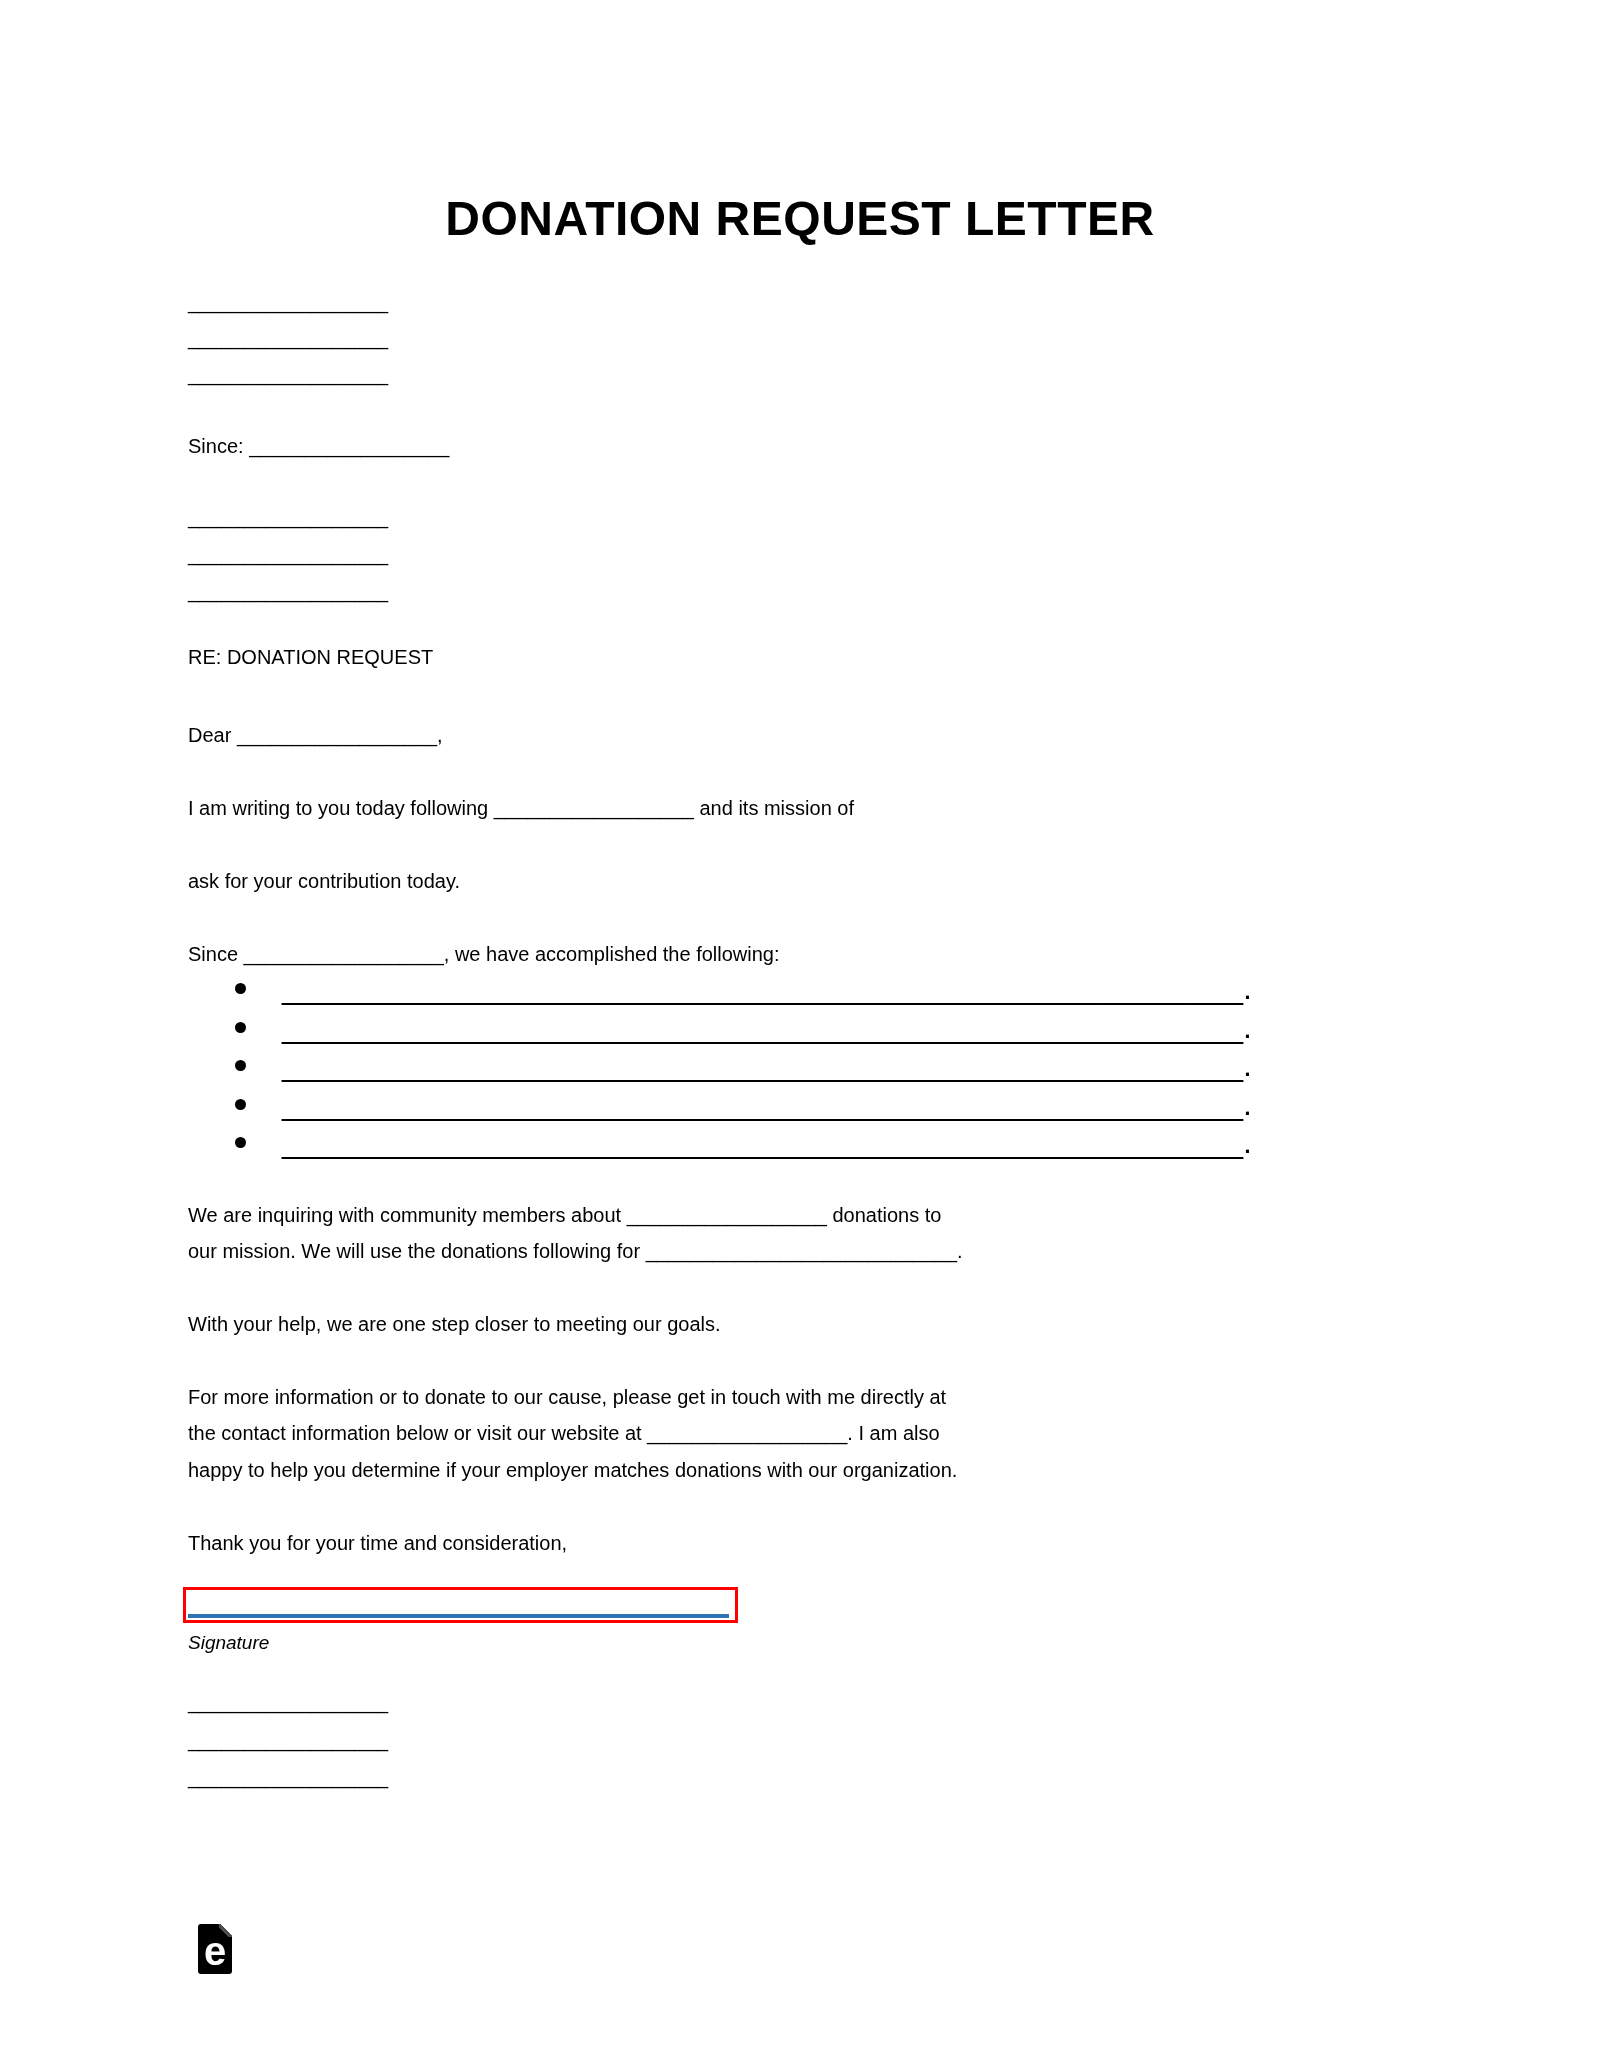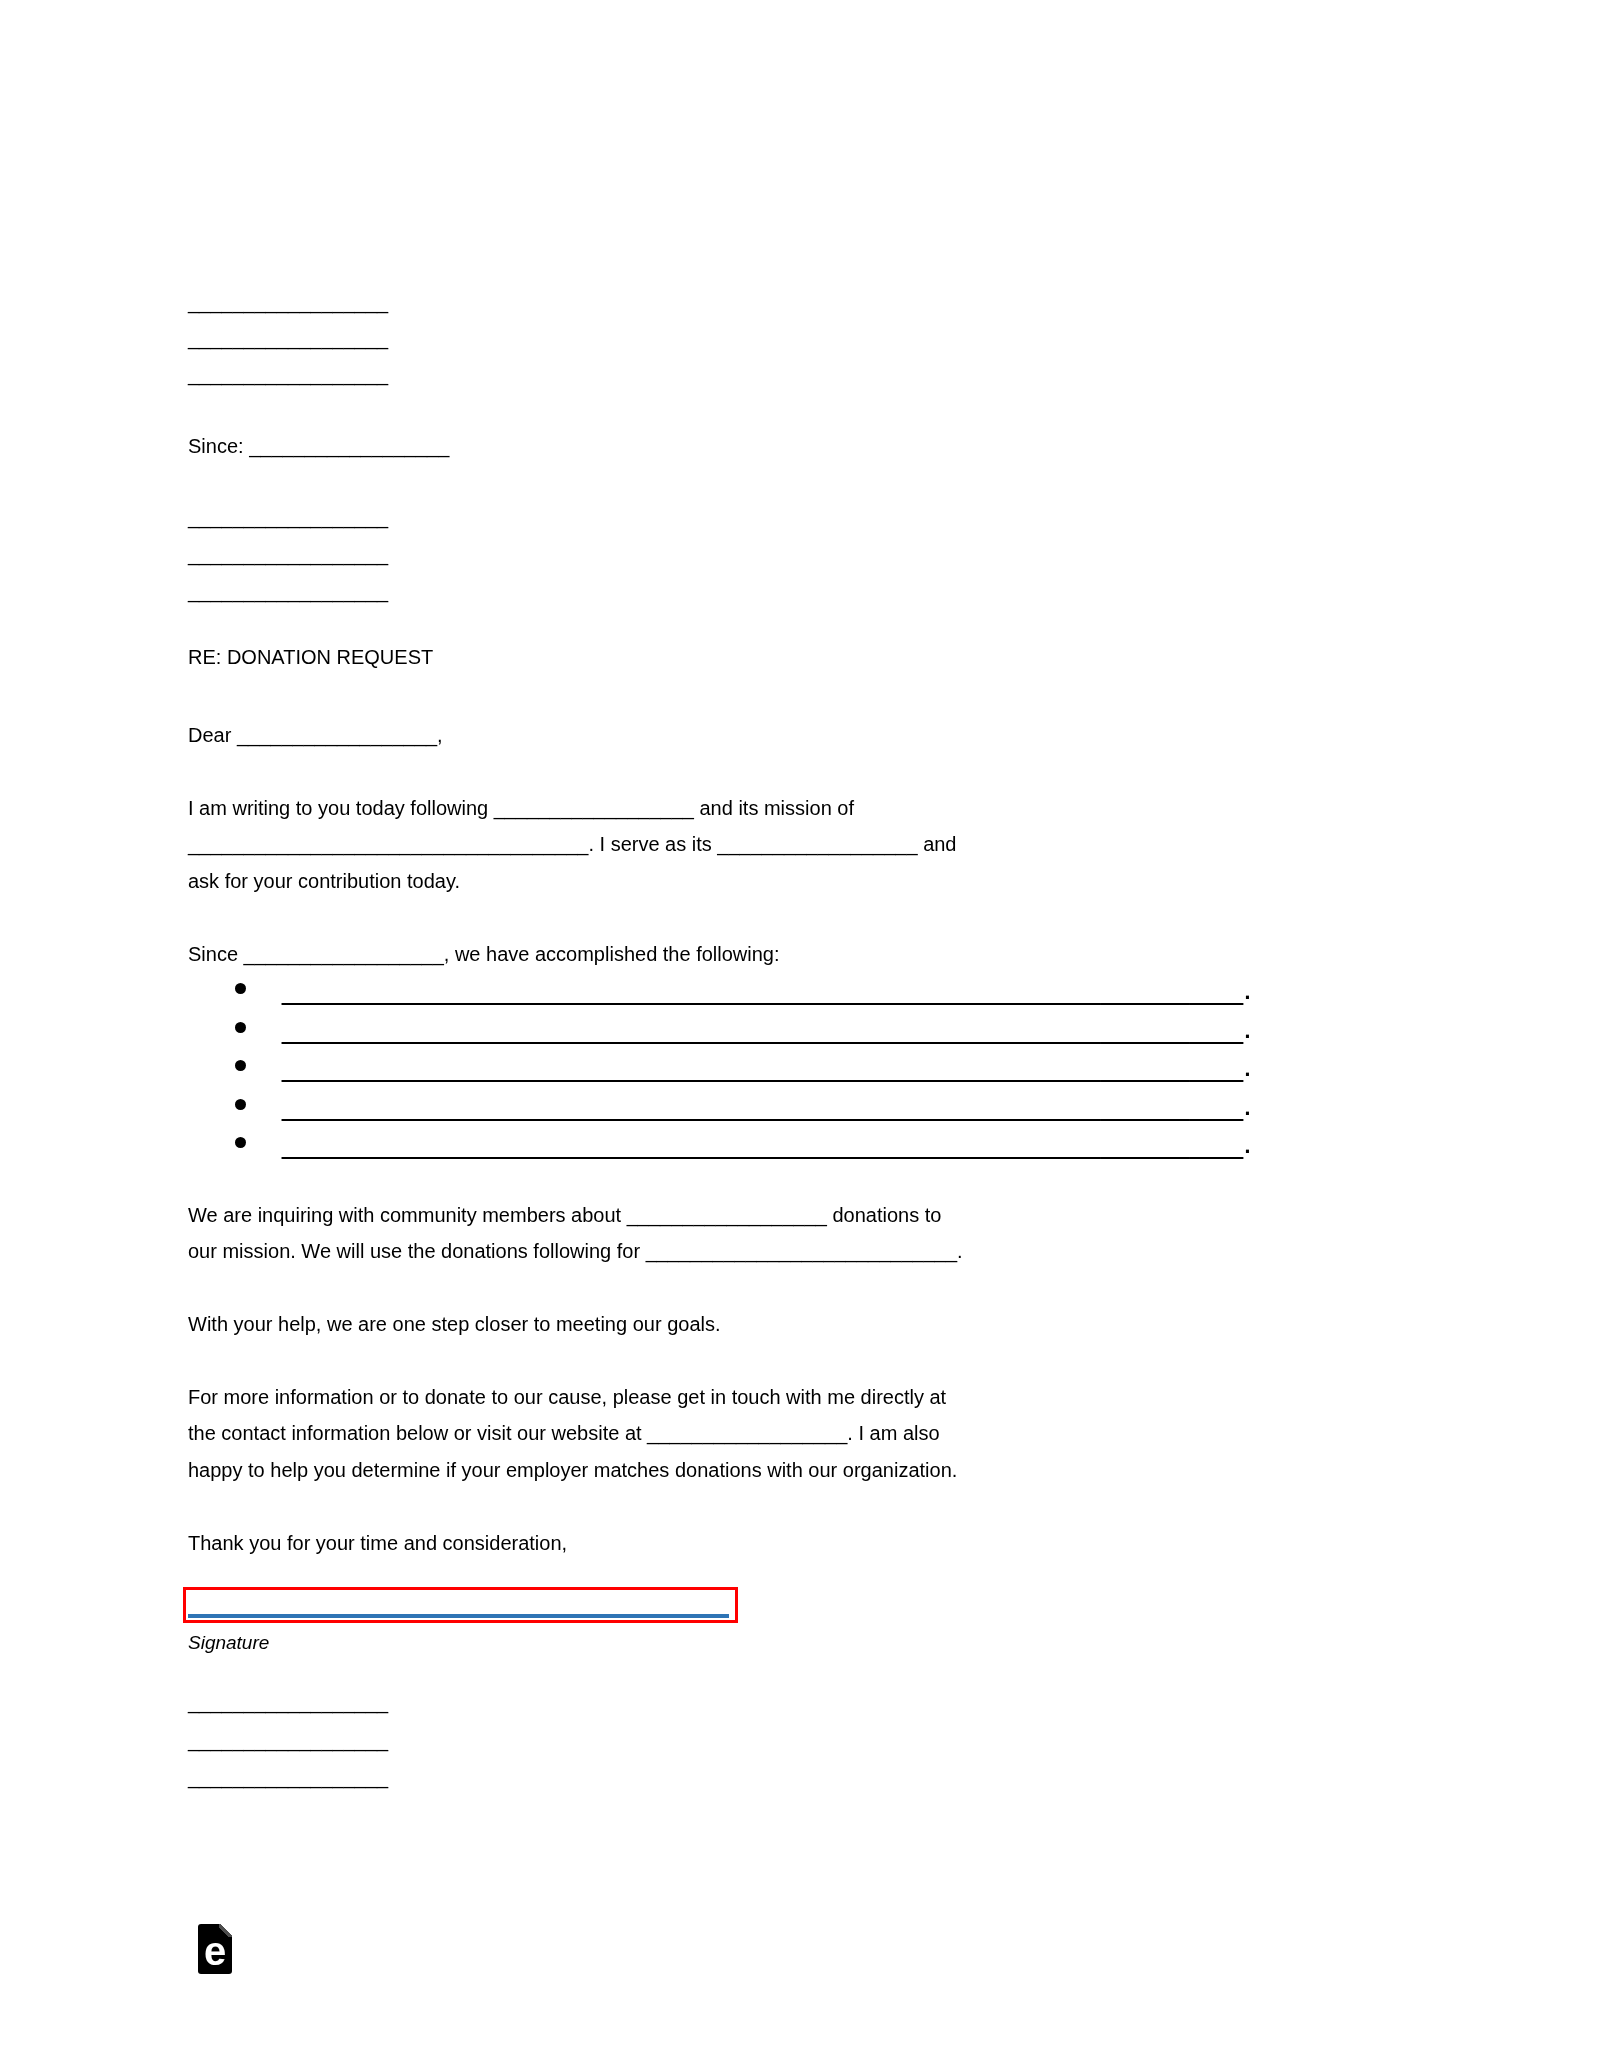--- a/index.html
+++ b/index.html
@@ -93,37 +93,37 @@
     font-size:40px;
     line-height:42px;
     font-weight:bold;
   }
 </style>
 </head>
 <body>
 
 <div class="page">
 
+  <div class="doc-title">DONATION REQUEST LETTER</div>
 
   <div class="line" style="top:284px">__________________</div>
   <div class="line" style="top:320px">__________________</div>
   <div class="line" style="top:356px">__________________</div>
 
   <div class="line" style="top:428px">Since: __________________</div>
 
   <div class="line" style="top:499px">__________________</div>
   <div class="line" style="top:536px">__________________</div>
   <div class="line" style="top:573px">__________________</div>
 
   <div class="line bold" style="top:639px">RE: DONATION REQUEST</div>
 
   <div class="line" style="top:717px">Dear __________________,</div>
 
   <div class="line" style="top:790px">I am writing to you today following __________________ and its mission of</div>
-  <div class="line" style="top:826px">____________________________________. I serve as its __________________ and</div>
   <div class="line" style="top:863px">ask for your contribution today.</div>
 
   <div class="line" style="top:936px">Since __________________, we have accomplished the following:</div>
 
   <div class="bullet-row" style="top:970px">
     <span class="bullet-dot"></span>
     <span class="bullet-text">______________________________________________________.</span>
   </div>
   <div class="bullet-row" style="top:1009px">
     <span class="bullet-dot"></span>

